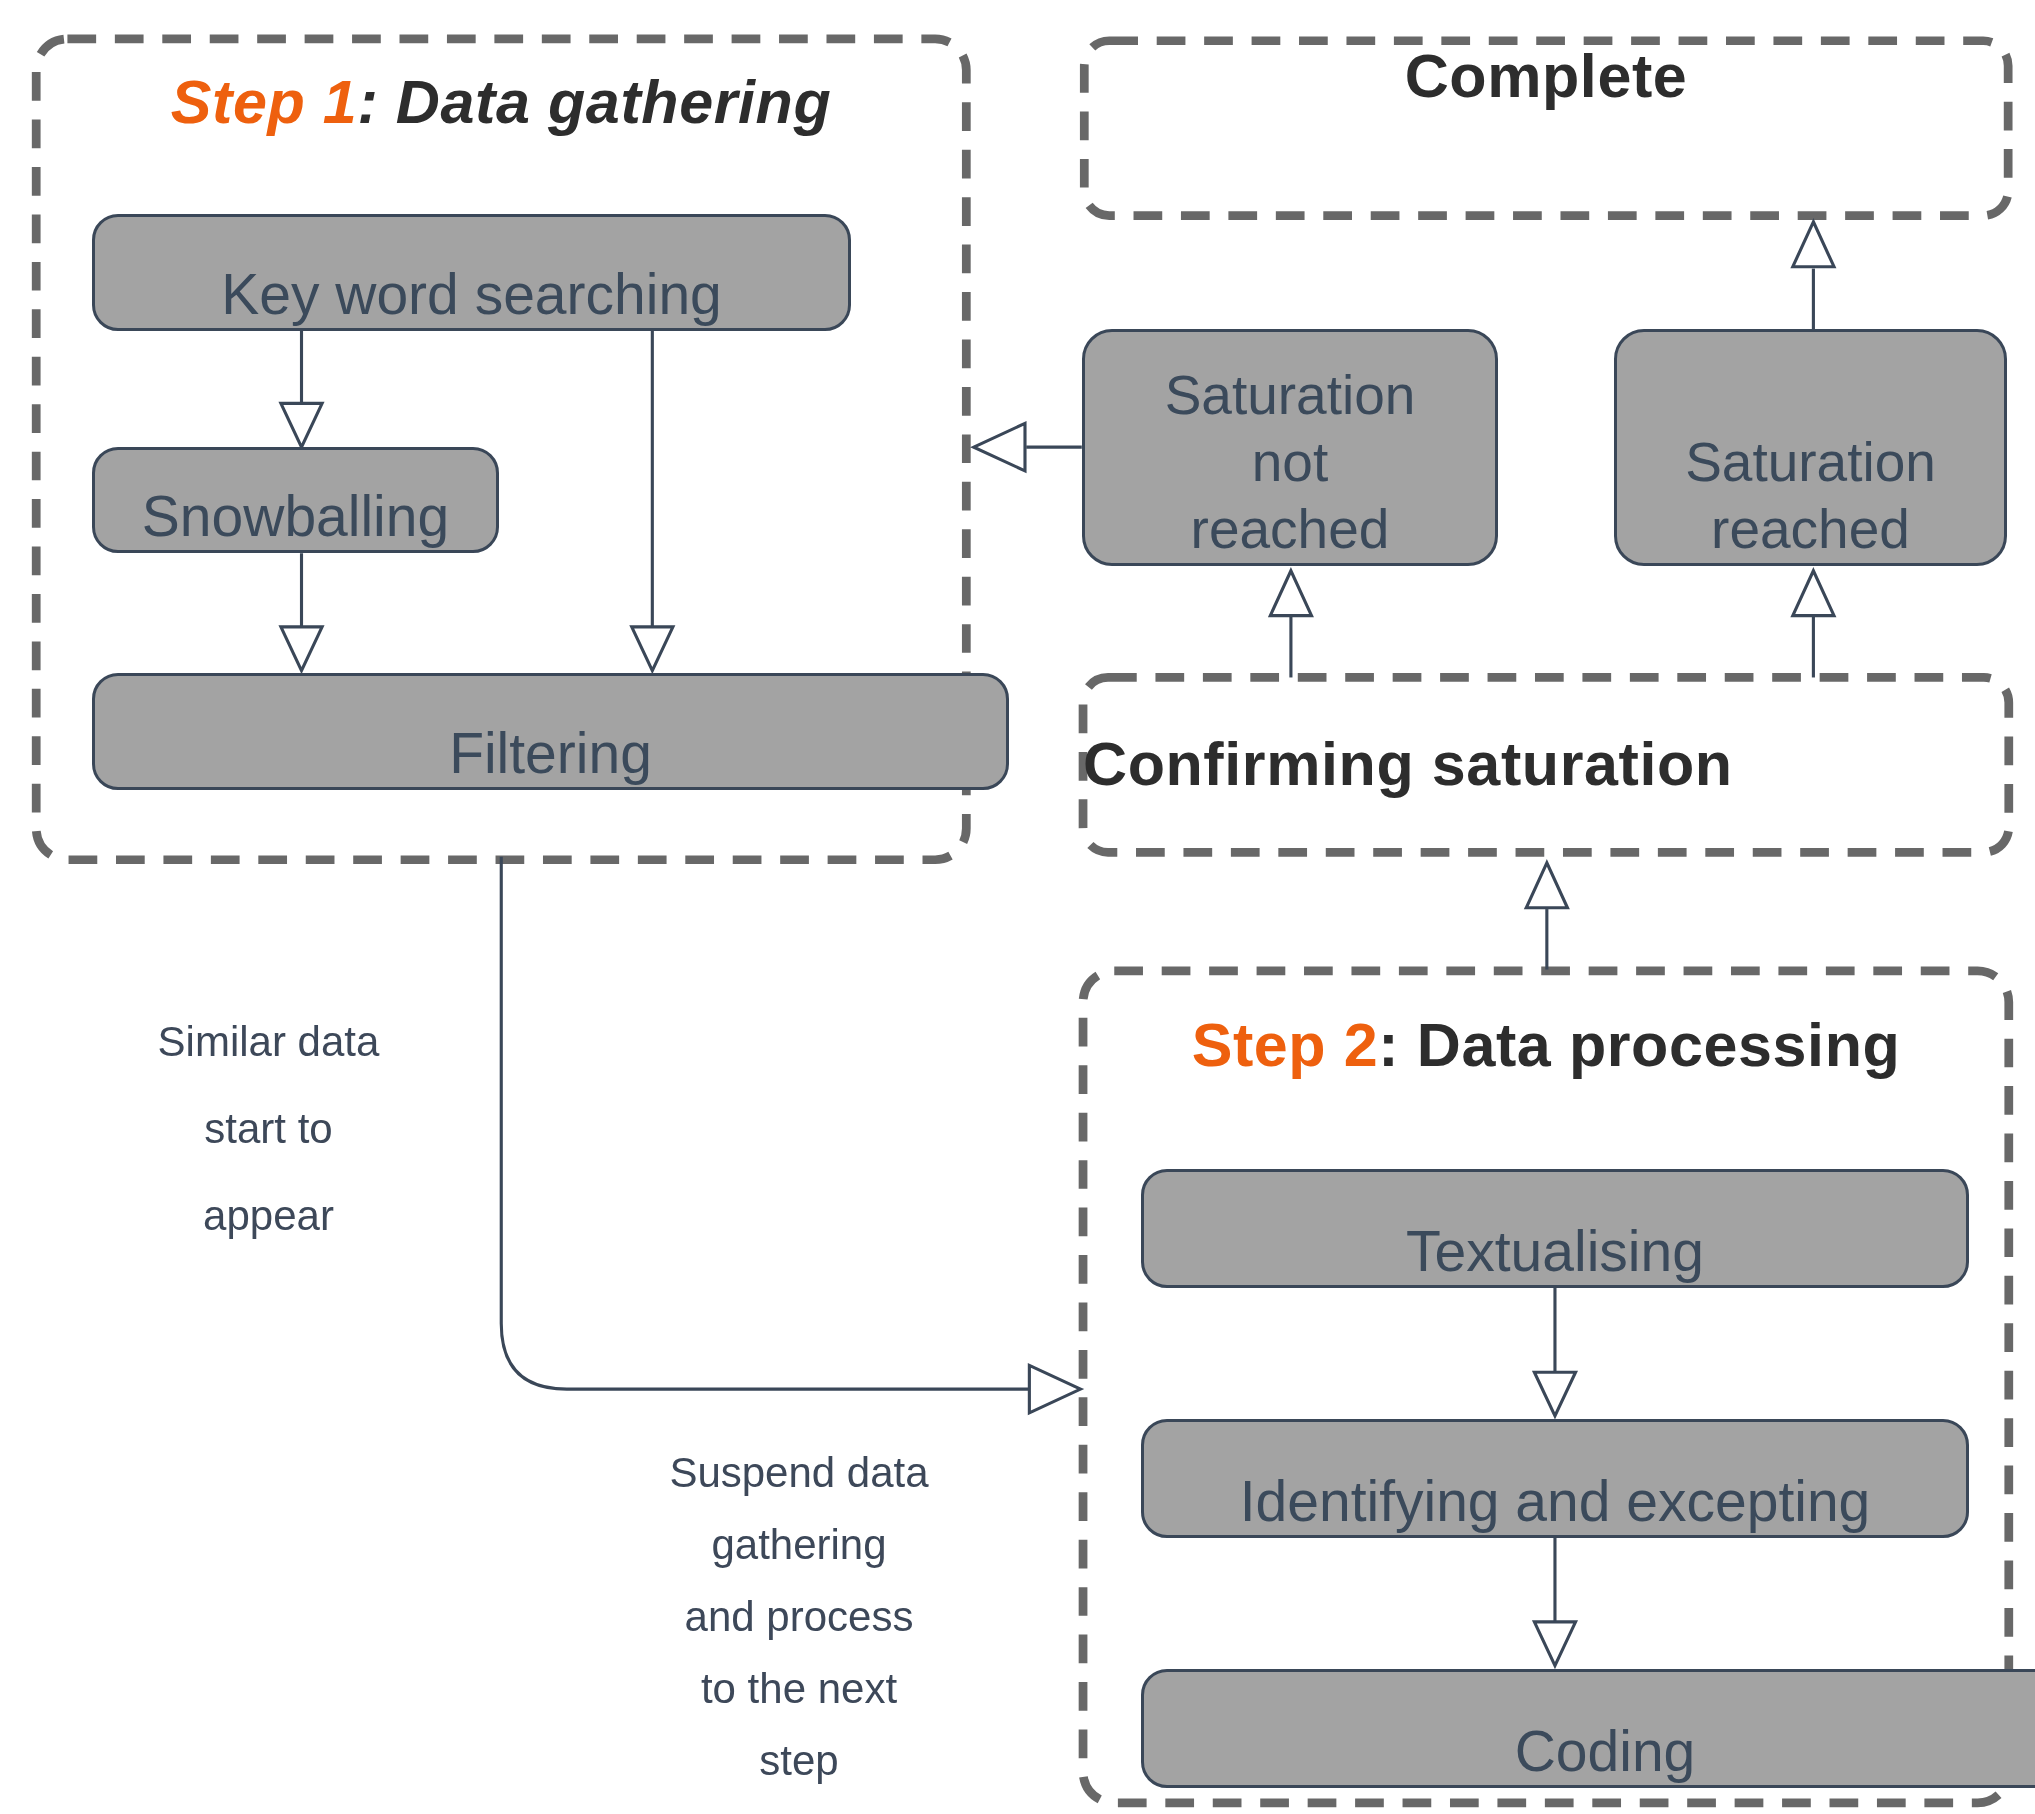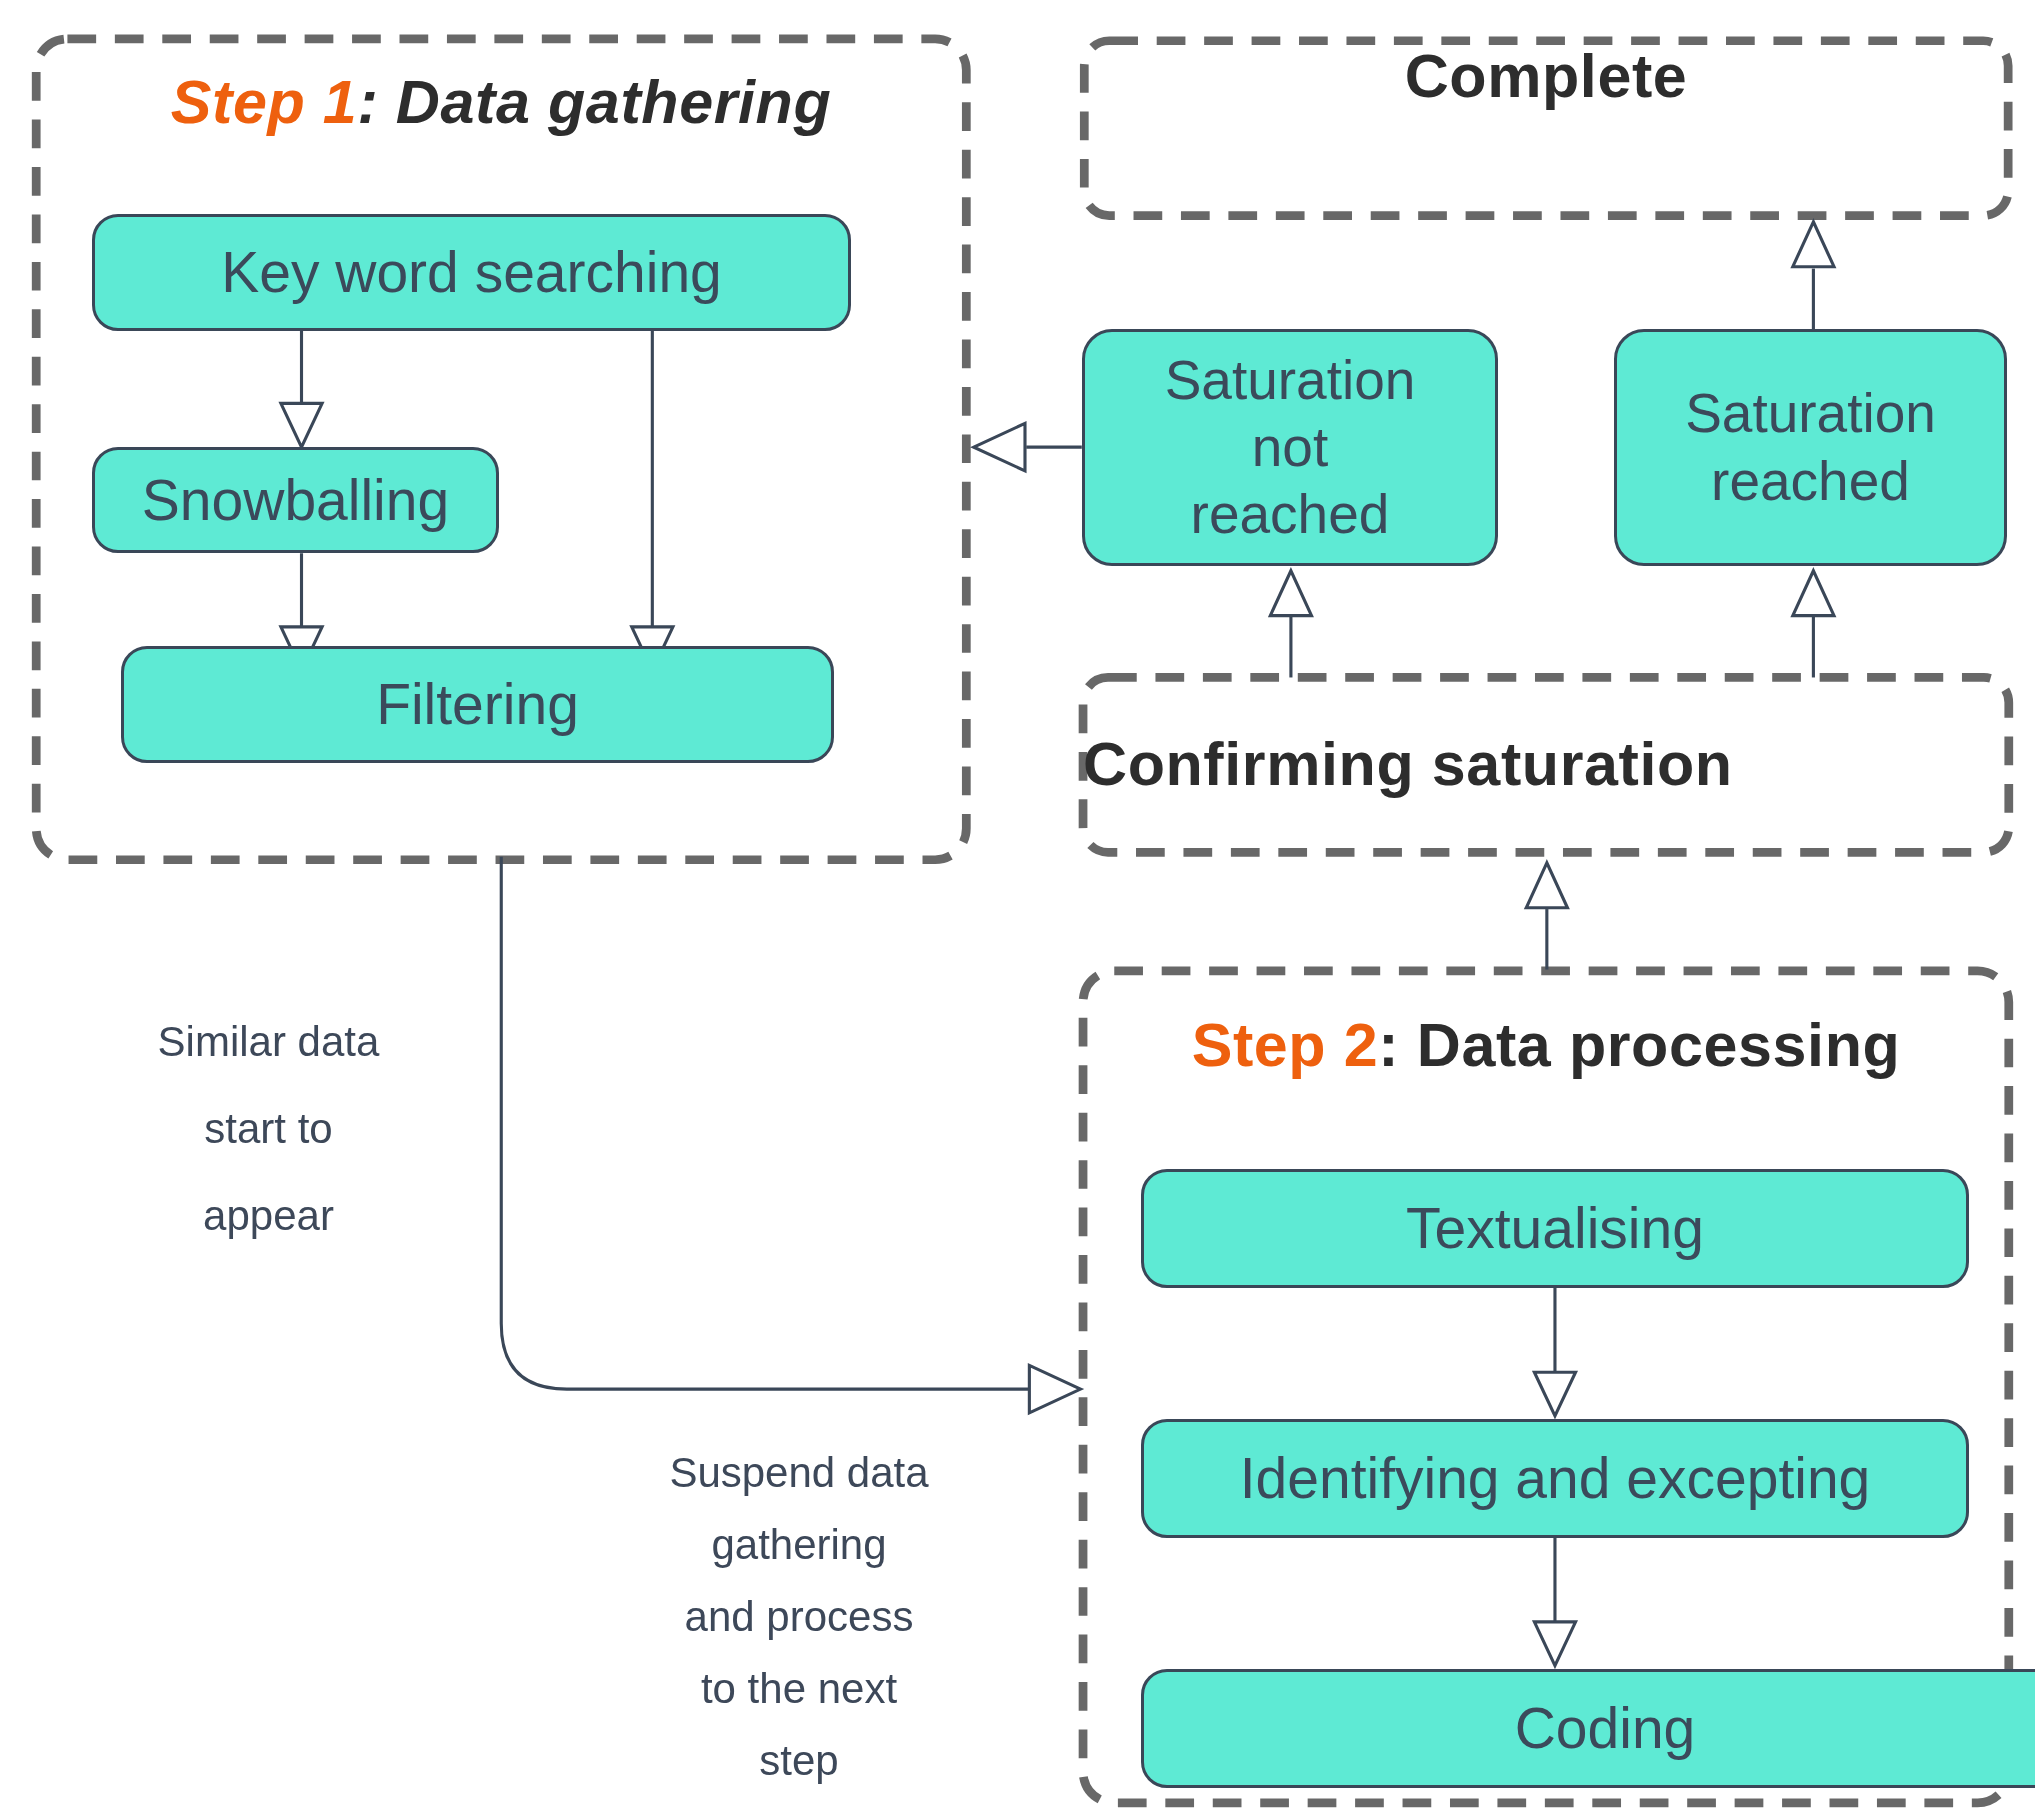--- a/index.html
+++ b/index.html
@@ -20,23 +20,23 @@
     left: 0;
     top: 0;
     width: 2035px;
     height: 1815px;
   }
   .node {
     position: absolute;
     box-sizing: border-box;
     border: 3.1px solid #3a4758;
     border-radius: 26px;
-    background: #5eead4;
+    background: #a3a3a3;
     display: flex;
-    align-items: center;
+    align-items: flex-end;
     justify-content: center;
     text-align: center;
     color: #3b4a5b;
     font-size: 57px;
     line-height: 1.2;
   }
   .group-title {
     position: absolute;
     text-align: center;
     font-weight: bold;
@@ -52,21 +52,21 @@
     position: absolute;
     text-align: center;
     color: #3d4859;
     font-size: 42px;
   }
   .preline { white-space: pre-line; }
 
   
   #node-kws        { left: 92px;  top: 214px;  width: 759px; height: 117px; }
   #node-snowball   { left: 92px;  top: 447px;  width: 407px;  height: 106px; }
-  #node-filtering  { left: 92px;  top: 646px; width: 713px; height: 117px; margin-left: 29px; }
+  #node-filtering  { left: 92px;  top: 673px; width: 917px; height: 117px; }
 
   
   #node-sat-not    { left: 1082px; top: 329px;  width: 416px;  height: 237px; border-radius: 30px; font-size: 55px; line-height: 1.22; }
   #node-sat-yes    { left: 1614px; top: 329px;  width: 393px;  height: 237px; border-radius: 30px; font-size: 55px; line-height: 1.22; }
 
   
   #node-textualising { left: 1141px; top: 1169px; width: 828px; height: 119px; }
   #node-identifying  { left: 1141px; top: 1419px; width: 828px; height: 119px; }
   #node-coding       { left: 1141px; top: 1669px; width: 928px; height: 119px; }
 

